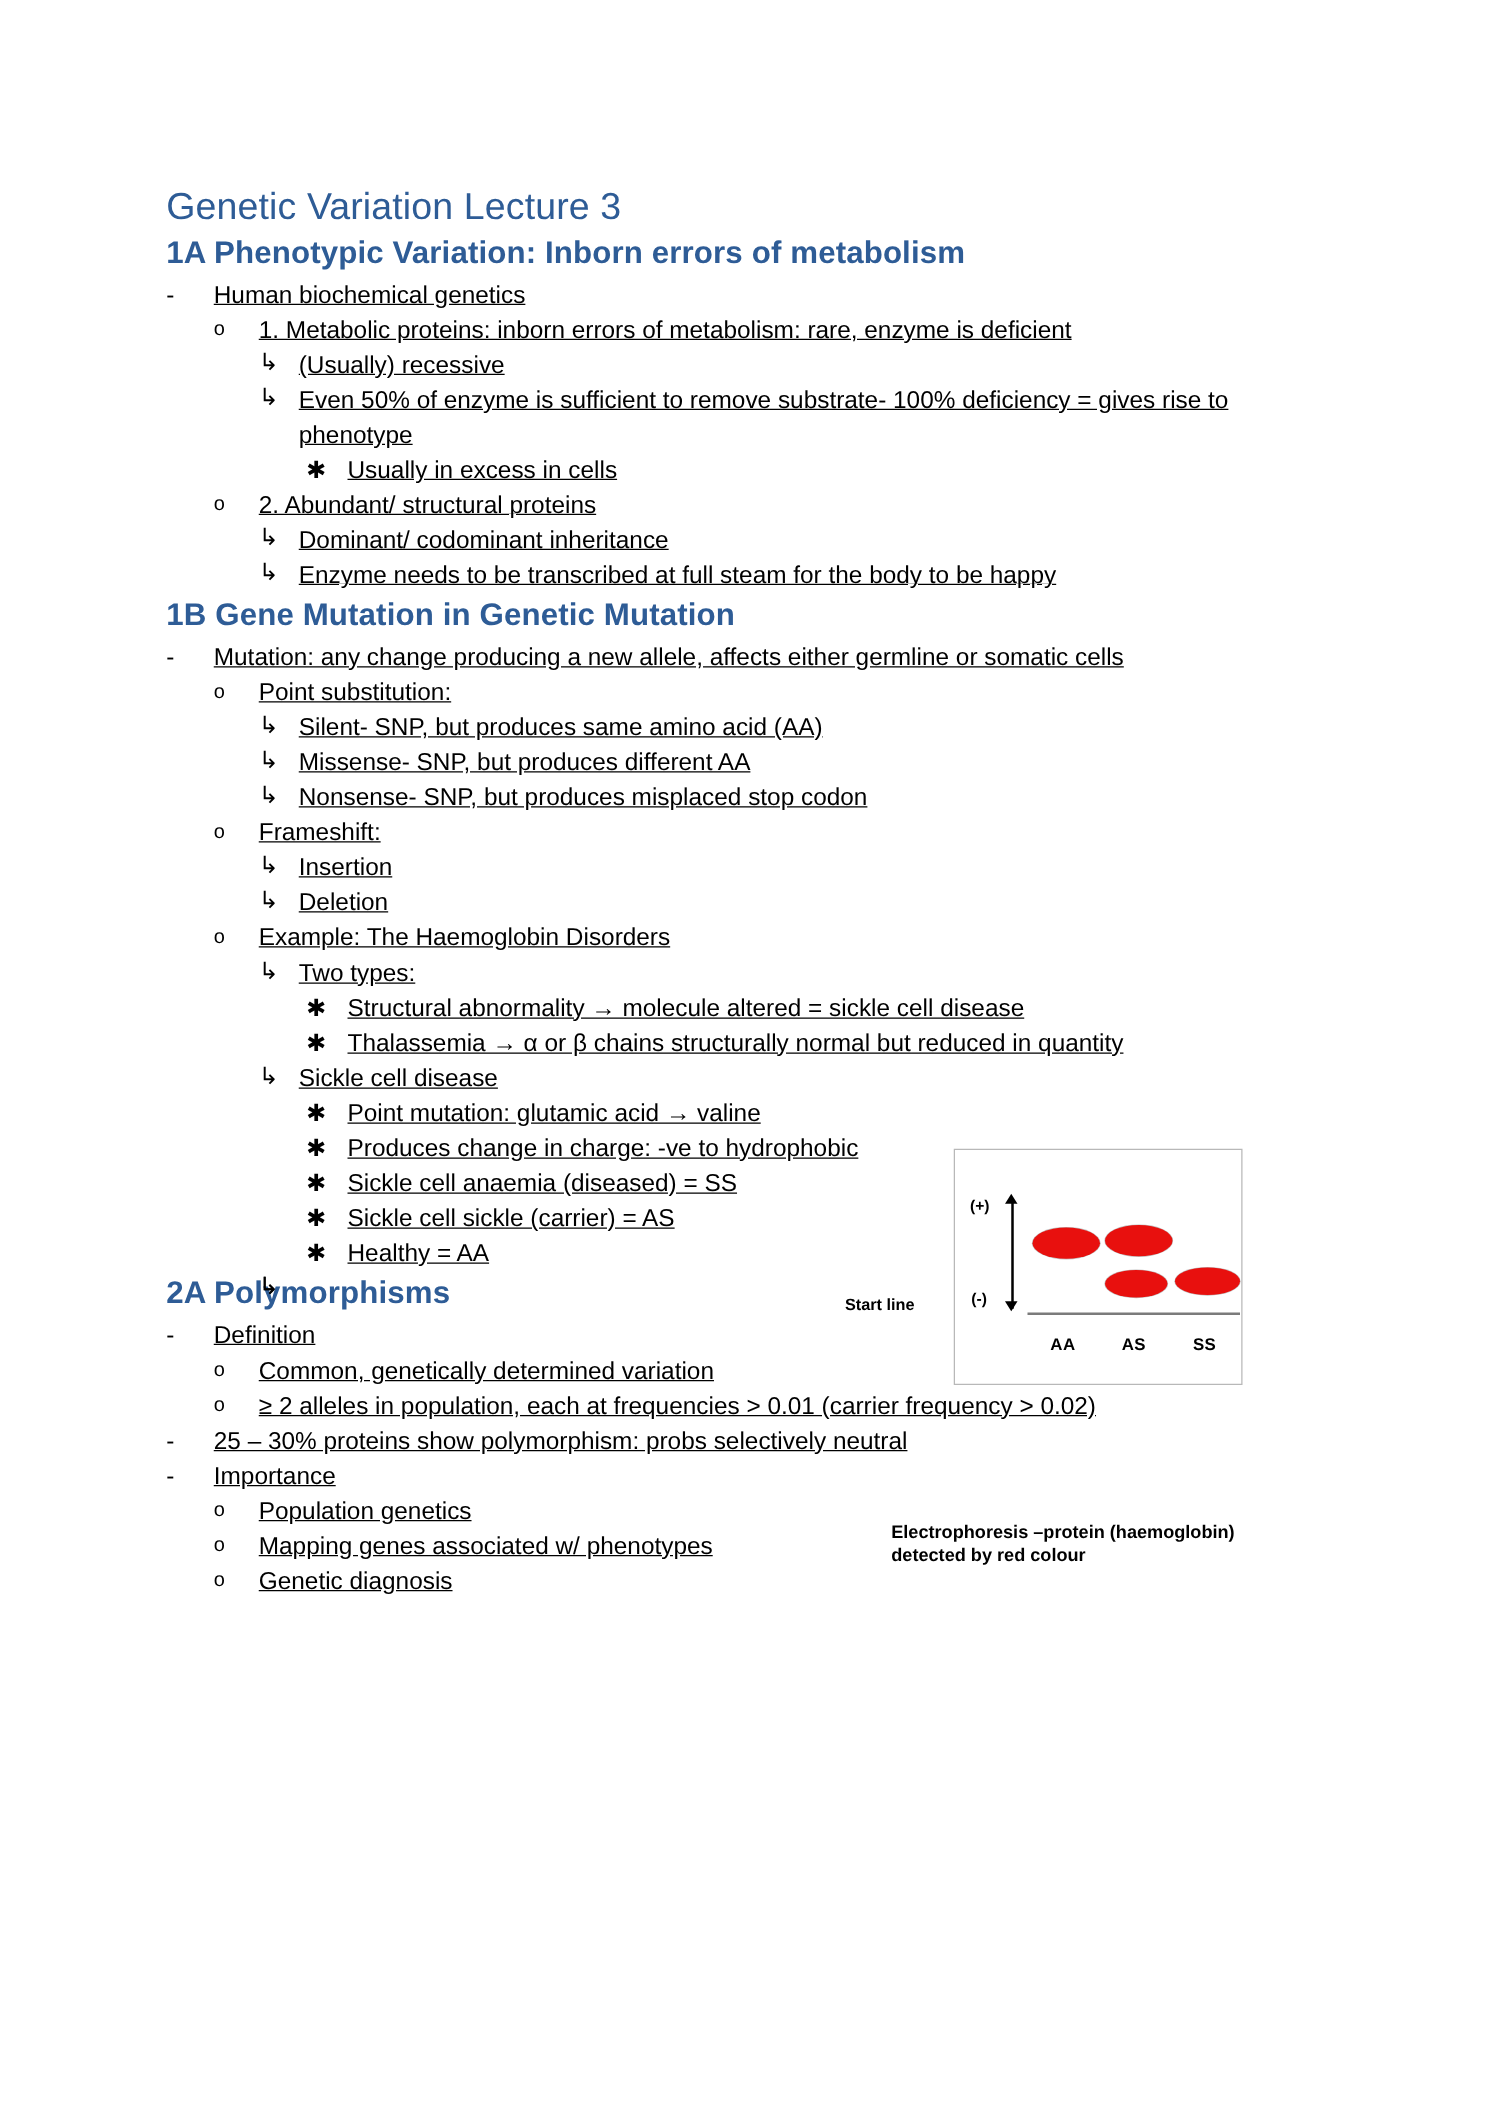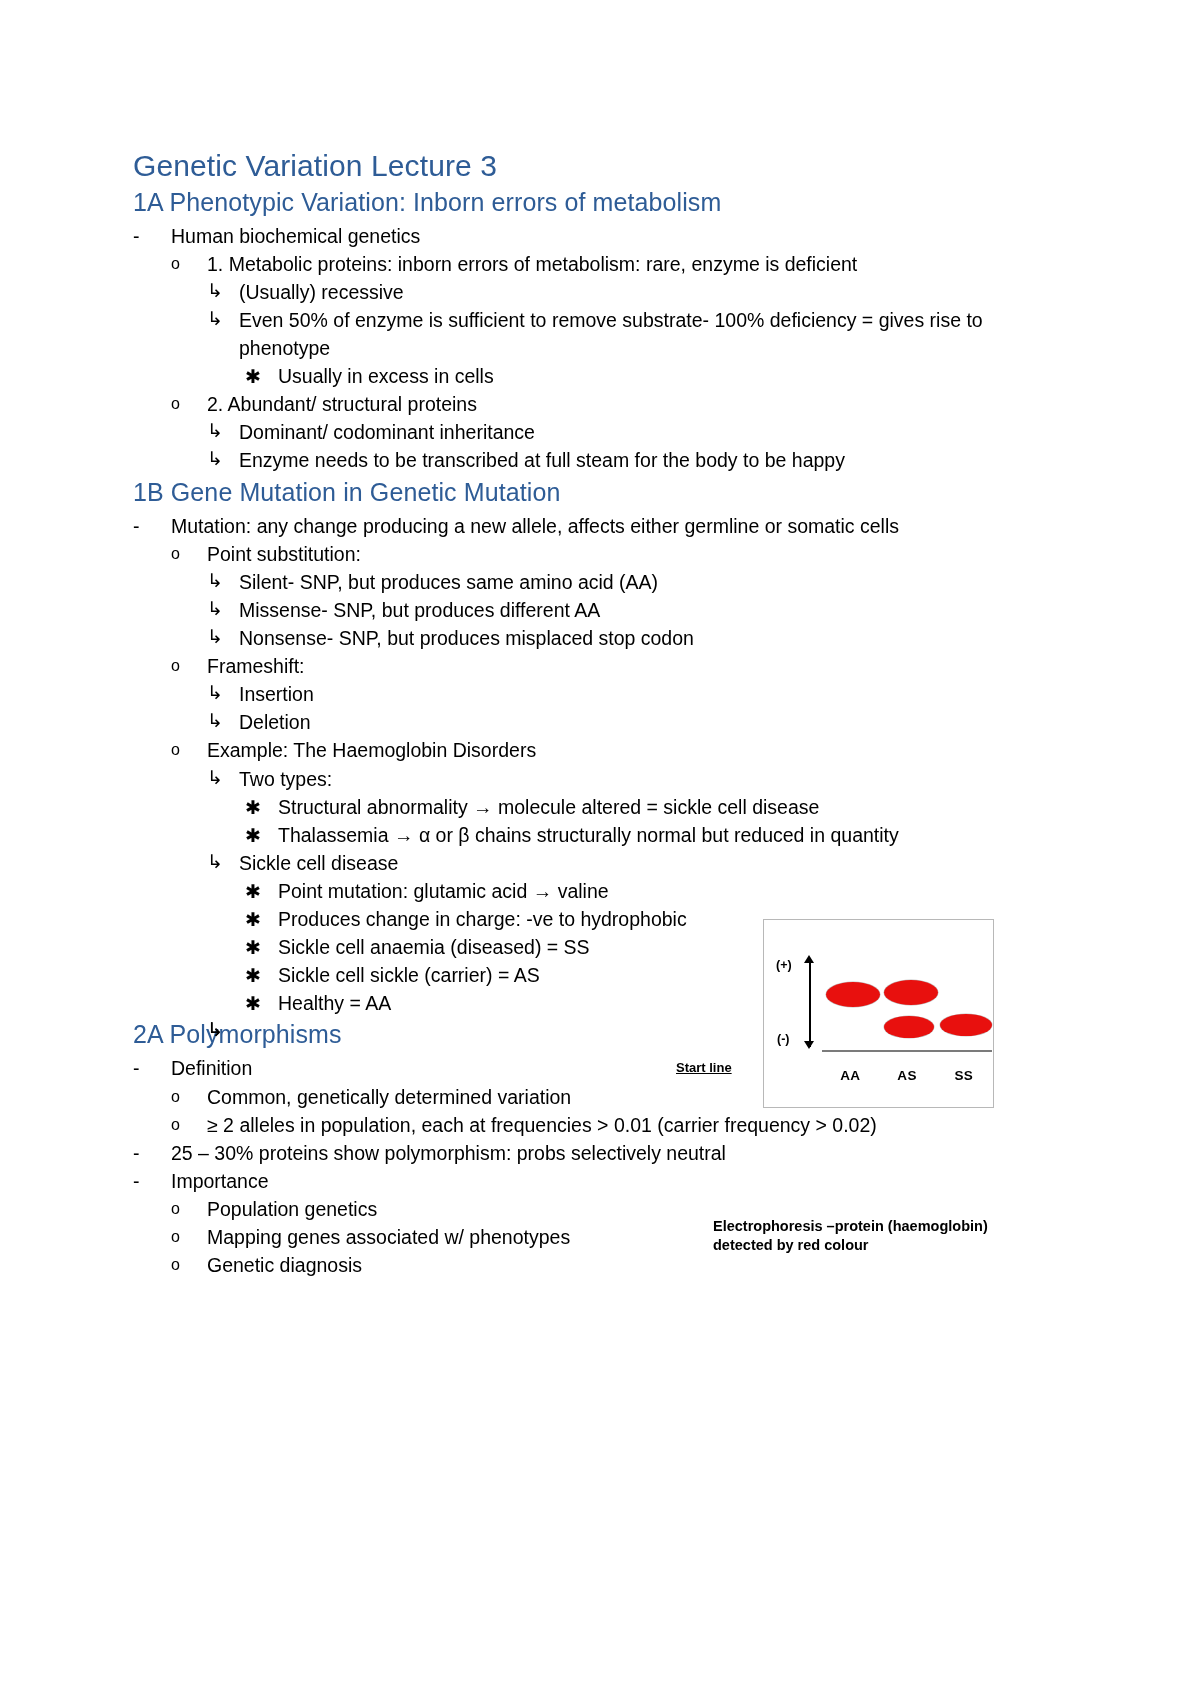--- a/index.html
+++ b/index.html
@@ -32,21 +32,21 @@
     line-height: 1.22;
     font-weight: normal;
     letter-spacing: 0.1px;
     margin: 0 0 2px 0;
     white-space: nowrap;
   }
   .h-section {
     color: #2E5C96;
     font-size: 25px;
     line-height: 1.25;
-    font-weight: normal;
+    font-weight: bold;
     letter-spacing: 0.1px;
     margin: 2px 0 4px 0;
     white-space: nowrap;
   }
 
   
   .li {
     position: relative;
     font-size: 19.5px;
     line-height: 1.44;
@@ -55,20 +55,21 @@
   }
   .li .mk {
     position: absolute;
     top: 0;
     display: inline-block;
     text-align: left;
     font-weight: normal;
   }
   .li .tx {
     display: block;
+    text-decoration: underline;
   }
 
   
   .lv1 { margin-left: 0px; }
   .lv1 .mk { left: 0px; font-size: 19.5px; }
   .lv1 .tx { margin-left: 38px; }
 
   
   .lv2 { margin-left: 38px; }
   .lv2 .mk { left: 0px; font-size: 16px; top: 2px; }
@@ -143,25 +144,24 @@
   .lbl-minus {
     position: absolute;
     left: 13px;
     top: 112px;
     font-size: 12.5px;
     font-weight: bold;
   }
   .start-line-label {
     position: absolute;
     left: 676px;
-    top: 1060px;
+    top: 1036px;
     font-size: 13px;
     font-weight: bold;
     white-space: nowrap;
-    text-decoration: underline;
   }
   .baseline {
     position: absolute;
     left: 58px;
     top: 130px;
     width: 170px;
     height: 2px;
     background: #7B7B7B;
   }
   .band {

